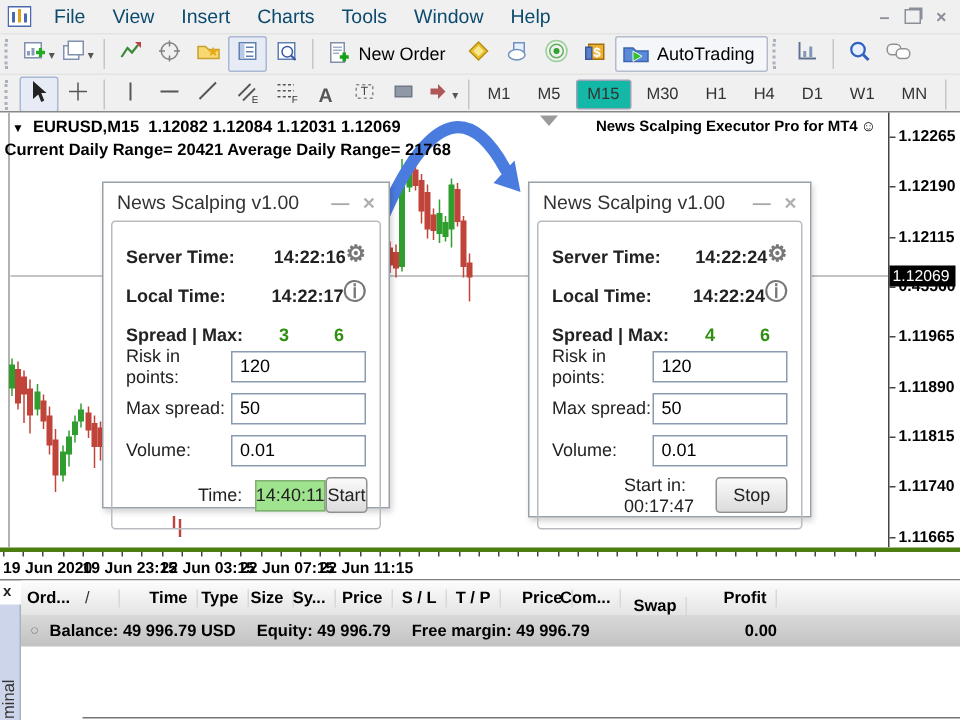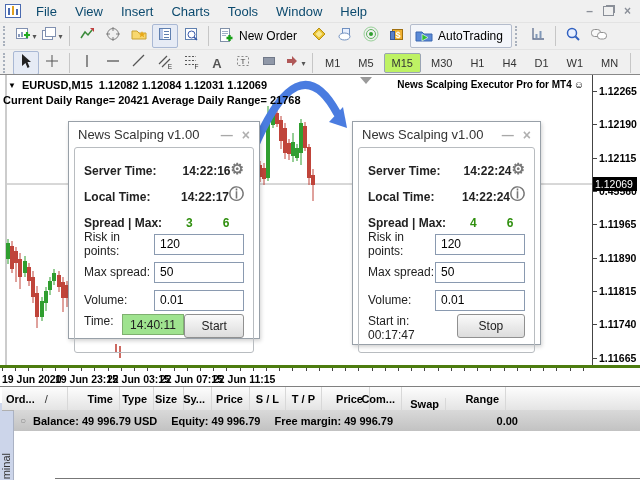--- a/index.html
+++ b/index.html
@@ -18,21 +18,21 @@
   .sep{width:1px;height:20px;background:#c6c6c6;margin:0 4px;}
   .tbtn{height:22px;min-width:24px;display:flex;align-items:center;justify-content:center;
         border:1px solid transparent;border-radius:2px;}
   .tbtn.pressed{background:#e6ebf5;border-color:#a9b8d4;}
   .dd{font-size:8px;color:#555;margin-left:1px;}
   .tool-label-btn{display:flex;align-items:center;gap:5px;height:22px;padding:0 8px 0 4px;
         font-size:12px;border:1px solid transparent;border-radius:2px;}
   .tool-label-btn.framed{border-color:#b4bccc;background:#f4f6fa;}
   .ico-sub{font-size:11px;font-weight:bold;color:#444;}
   .tf{font-size:11px;color:#333;padding:3px 7px;border:1px solid transparent;border-radius:2px;}
-  .tf.active{background:#bef264;border-color:#9aa4b4;}
+  .tf.active{background:#14b8a6;border-color:#9aa4b4;}
   
   .chart{position:absolute;top:74px;left:0;width:640px;height:312px;background:#fff;
          border-top:1px solid #888;}
   #plot-svg{position:absolute;left:0;top:0;}
   .vaxis-line{position:absolute;left:592px;top:0;height:290px;border-left:1px solid #444;}
   .chart-line1{position:absolute;left:8px;top:4px;font-size:11px;font-weight:bold;display:flex;gap:6px;align-items:center;}
   .chart-line1 .tri{font-size:8px;}
   .chart-line2{position:absolute;left:3px;top:19px;font-size:11px;font-weight:bold;}
   .ea-label{position:absolute;top:4px;right:56px;font-size:10px;font-weight:bold;display:flex;gap:2px;}
   .pa-label{position:absolute;left:6px;font-size:10.5px;font-weight:600;height:12px;line-height:12px;}
@@ -53,33 +53,33 @@
   .dlg-body{margin:0 5px 5px;border:1px solid #b8bcc0;border-radius:3px;padding:4px 9px 6px;
             display:flex;flex-direction:column;}
   .drow{display:flex;align-items:flex-end;height:26px;font-size:12px;color:#222;font-weight:bold;}
   .drow .lbl{width:102px;}
   .drow .icon{margin-left:auto;color:#777;font-size:15px;}
   .g{color:#2f8f0e;}
   .sp2{margin-left:30px;}
   .frow{display:flex;align-items:center;height:28px;font-size:12px;color:#222;}
   .frow input{width:78px;height:17px;margin-left:auto;border:1px solid #8a9ab0;font-size:12px;
               padding:1px 5px;font-family:"Liberation Sans",sans-serif;}
-  .foot{display:flex;align-items:flex-start;height:32px;font-size:12px;color:#222;}
+  .foot{display:flex;align-items:center;height:32px;font-size:12px;color:#222;margin-left:48px;}
   .timebox{width:72px;height:19px;background:#9fe38f;border:1px solid #7fb070;display:flex;
            align-items:center;justify-content:center;font-size:12px;margin-left:8px;}
   .btn{width:68px;height:22px;background:linear-gradient(#fafafa,#dcdcdc);border:1px solid #909090;
        border-radius:3px;font-size:12px;display:flex;align-items:center;justify-content:center;margin-left:auto;}
   
   .terminal{position:absolute;top:386px;left:0;width:640px;height:94px;background:#fff;border-top:1px solid #808080;}
   .t-close{position:absolute;left:2px;top:2px;font-size:10px;font-weight:bold;color:#222;}
   .t-strip{position:absolute;left:0;top:16px;width:13px;bottom:0;background:#ccd5ea;border-right:1px solid #aab2c4;}
   .t-vtext{position:absolute;bottom:2px;left:0;writing-mode:vertical-rl;transform:rotate(180deg);
            font-size:11px;color:#333;}
-  .t-header{position:absolute;left:2px;top:0;right:0;height:23px;display:flex;
-            background:linear-gradient(#fdfdfd,#e4e4e4);border-bottom:1px solid #b0b0b0;}
+  .t-header{position:absolute;left:14px;top:0;right:0;height:23px;display:flex;
+            background:linear-gradient(#fdfdfd,#e4e4e4);border-bottom:1px solid #b0b0b0;align-items:center;}
   .th-cell{display:flex;align-items:center;justify-content:flex-end;padding-right:6px;
            border-right:1px solid #d8d8d8;font-size:11px;font-weight:bold;box-sizing:border-box;}
   .th-cell.first{justify-content:flex-start;padding-left:4px;gap:10px;}
   .th-slash{font-weight:normal;color:#333;}
   .t-balance{position:absolute;left:14px;top:23px;right:0;height:21px;display:flex;align-items:center;
              background:linear-gradient(#d9d9d9,#c2c2c2);font-size:11px;font-weight:bold;}
   .t-balance .circ{color:#8a8a8a;font-size:10px;margin:0 7px 0 6px;font-weight:normal;}
   .t-balance span.seg{margin-right:14px;}
   .t-profit{margin-left:auto;width:60px;text-align:right;}
   .t-fill{width:122px;}
@@ -573,21 +573,21 @@
         <div class="th-cell" style="width: 48px;">
           <span>Price</span>
         </div>
         <div class="th-cell" style="width: 32px;">
           <span>Com...</span>
         </div>
         <div class="th-cell" style="width: 44px; margin-top: 11px;">
           <span>Swap</span>
         </div>
         <div class="th-cell" style="width: 60px;">
-          <span>Range</span>
+          <span>Profit</span>
         </div>
         <div style="flex: 1 1 0%;"></div>
       </div>
     <div class="t-balance">
       <span class="circ">○</span>
       <span class="seg">Balance: 49 996.79 USD</span>
       <span class="seg">Equity: 49 996.79</span>
       <span class="seg">Free margin: 49 996.79</span>
       <span class="t-profit">0.00</span>
       <span class="t-fill"></span>

